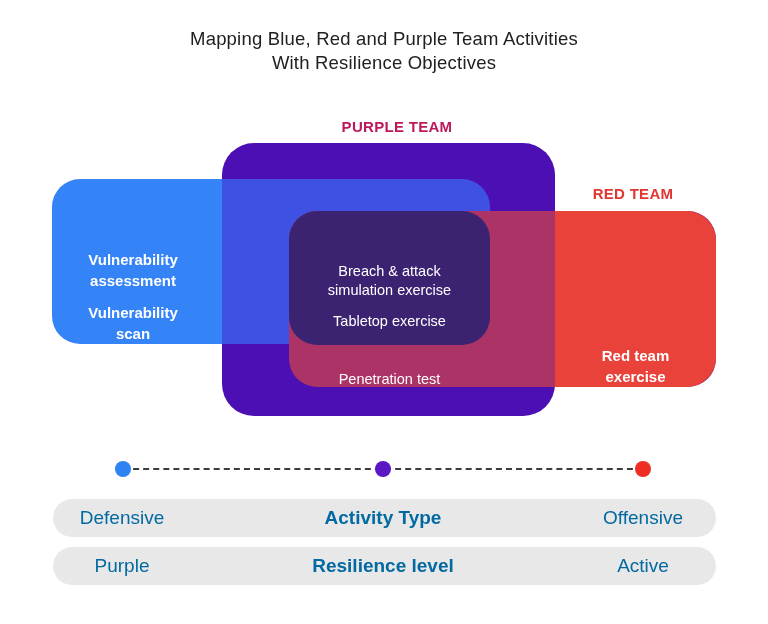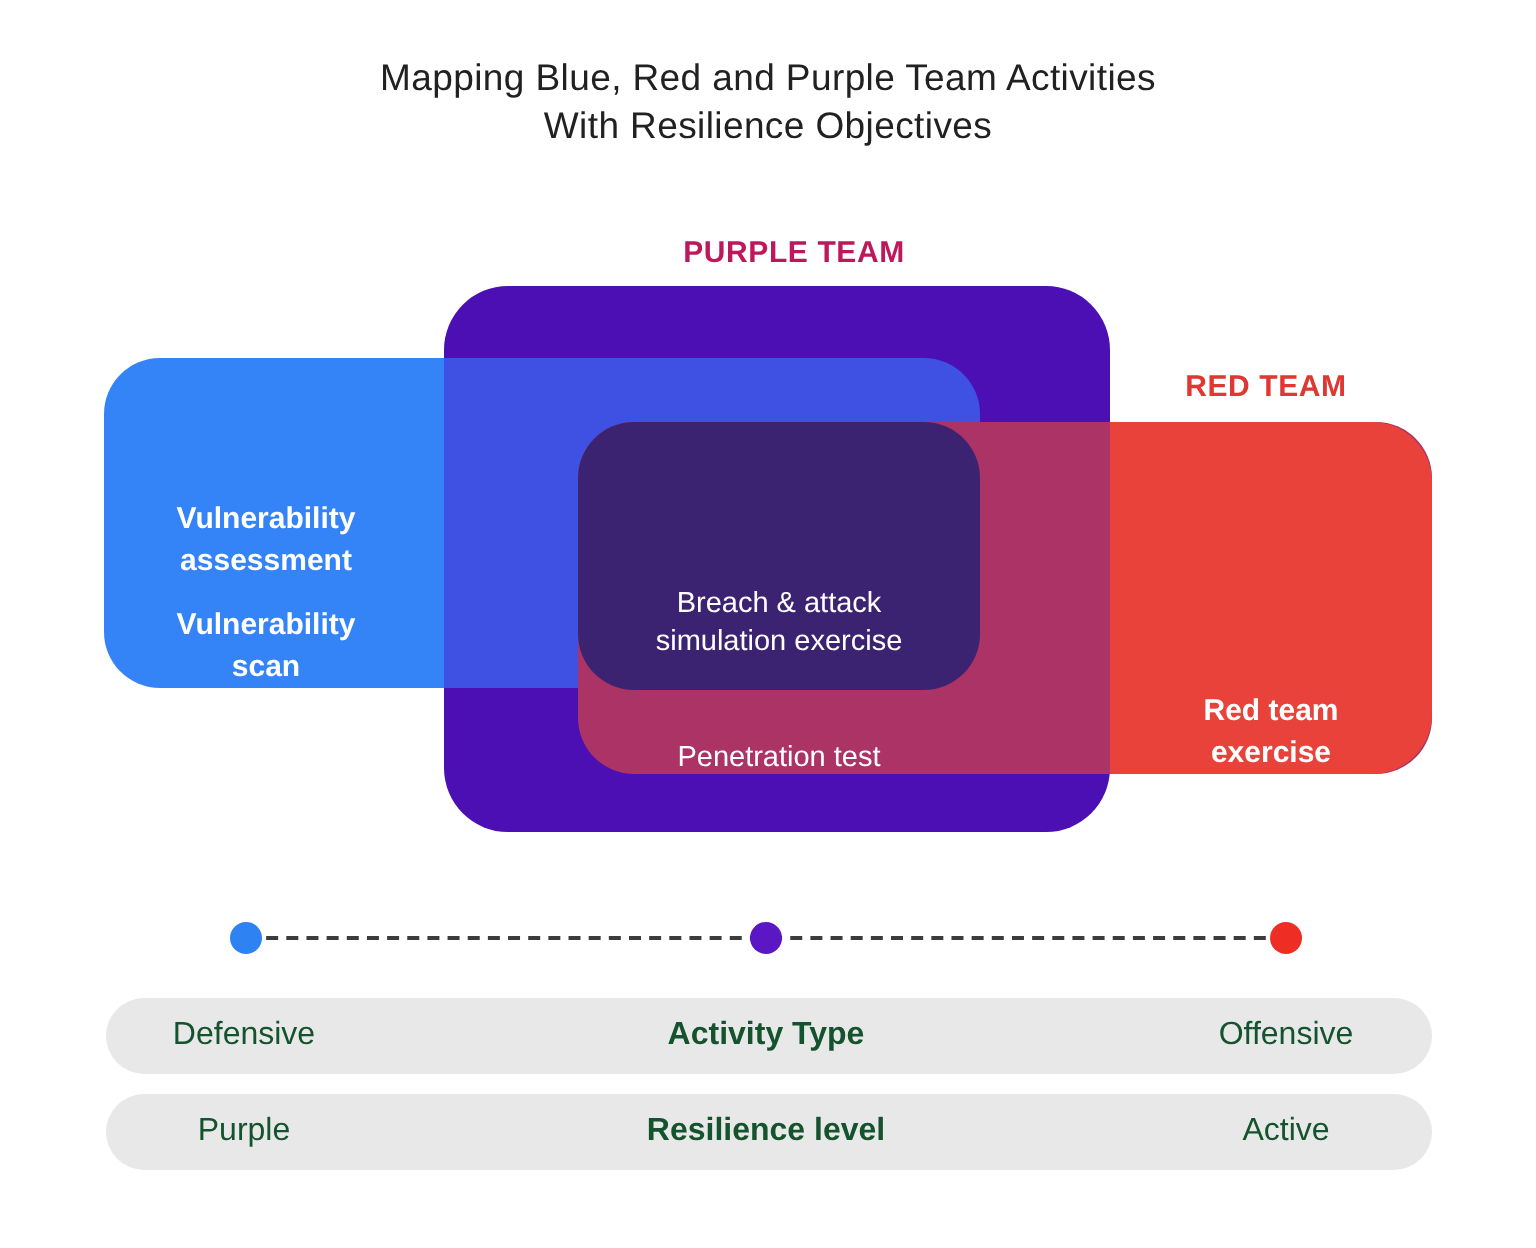--- a/index.html
+++ b/index.html
@@ -35,21 +35,21 @@
   .axis-line{
     position:absolute;left:123px;top:468px;width:520px;height:0;
     border-top:2px dashed #3c3c3c;z-index:1;
   }
   .dot{position:absolute;width:16px;height:16px;border-radius:50%;top:461px;z-index:2;}
   .dot-blue{left:115px;background:#2f82f1;}
   .dot-purple{left:375px;background:#5b17c4;}
   .dot-red{left:635px;background:#ee2e24;}
   .pill{
     position:absolute;left:53px;width:663px;height:38px;background:#e8e8e8;border-radius:19px;
-    font-size:16px;color:#14532d;
+    font-size:19px;color:#0369a1;
   }
   .pill-activity{top:499px;}
   .pill-resilience{top:547px;}
   .pill span{position:absolute;top:50%;transform:translate(-50%,-50%);white-space:nowrap;}
   .pill .pos-left{left:69px;}
   .pill .pos-center{left:330px;font-weight:700;text-align:right;}
   .pill .pos-right{left:590px;}
 </style>
 </head>
 <body>
@@ -75,20 +75,21 @@
   <div class="txt blue-items">
     <div>Vulnerability
 assessment</div>
     <div>Vulnerability
 scan</div>
   </div>
 
   <div class="txt triple-items">
     <div>Breach &amp; attack
 simulation exercise</div>
+    <div>Tabletop exercise</div>
   </div>
 
   <div class="txt penetration">Penetration test</div>
 
   <div class="txt red-items">
     <div>Red team
 exercise</div>
   </div>
 
   <div class="axis-line"></div>

